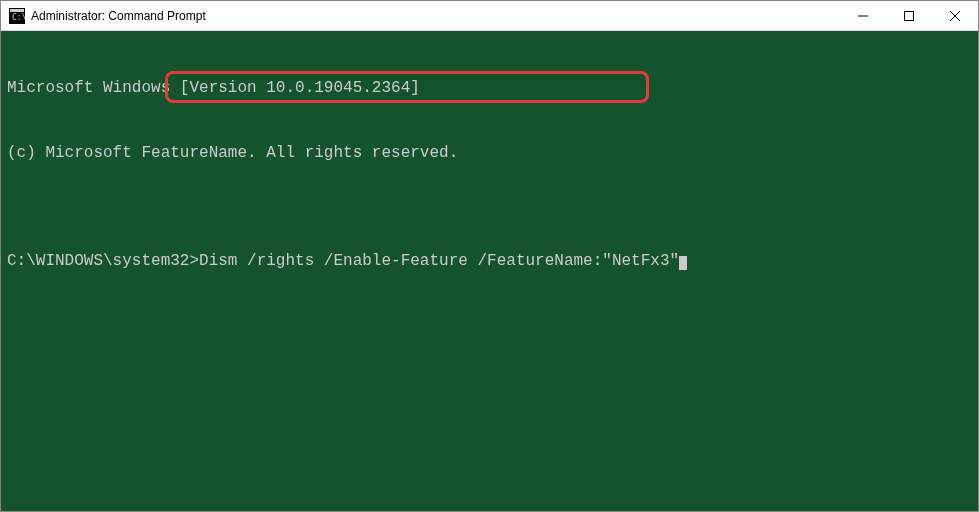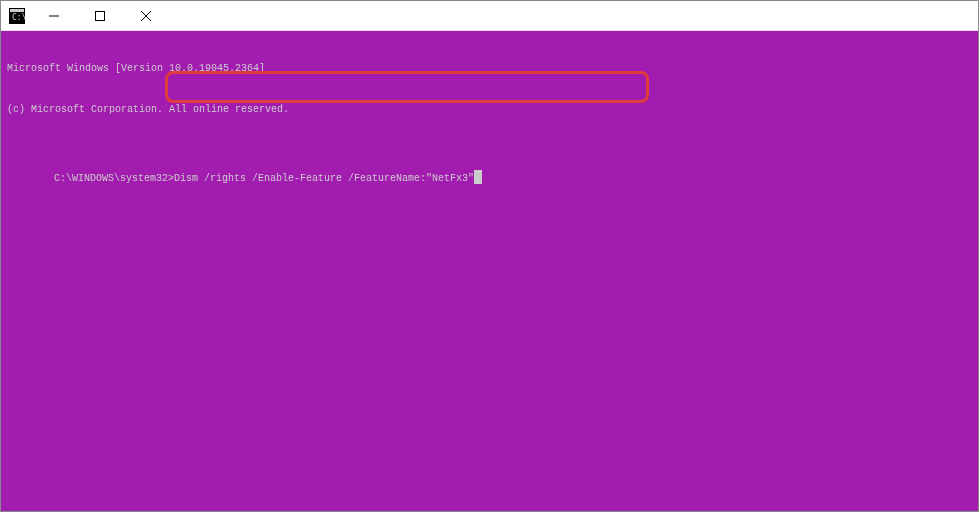--- a/index.html
+++ b/index.html
@@ -52,36 +52,35 @@
       height: 29px;
       display: flex;
       align-items: center;
       justify-content: center;
       font-size: 10px;
       color: #000;
       cursor: pointer;
     }
     .terminal {
       flex: 1;
-      background: #a21caf;
+      background: #14532d;
       color: #ccc;
       font-family: Consolas, "Courier New", monospace;
-      font-size: 10px;
+      font-size: 16px;
       line-height: 1.35;
       padding: 4px 6px;
       position: relative;
       white-space: pre;
       overflow: hidden;
     }
     .terminal-line {
       white-space: pre;
     }
     .prompt {
       color: #ccc;
-      margin-left: 47px;
     }
     .command-input {
       color: #ccc;
     }
     .cursor {
       display: inline-block;
       width: 8px;
       height: 14px;
       background: #ccc;
       vertical-align: text-bottom;
@@ -102,20 +101,21 @@
 
 <div class="window">
   <div class="titlebar">
     <span class="titlebar-icon">
       <svg width="16" height="16" viewBox="0 0 16 16">
         <rect x="0" y="0" width="16" height="16" fill="#000"></rect>
         <rect x="1" y="1" width="14" height="3" fill="#ccc"></rect>
         <text x="3" y="12" font-size="8" fill="#ccc" font-family="monospace">C:\</text>
       </svg>
     </span>
+    <span class="titlebar-title">Administrator: Command Prompt</span>
     <div class="window-controls">
       <div class="window-control">
         <svg width="10" height="10" viewBox="0 0 10 10">
             <line x1="0" y1="5" x2="10" y2="5" stroke="#000" stroke-width="1"></line>
           </svg>
       </div>
       <div class="window-control">
         <svg width="10" height="10" viewBox="0 0 10 10">
             <rect x="0.5" y="0.5" width="9" height="9" fill="none" stroke="#000" stroke-width="1"></rect>
           </svg>
@@ -123,18 +123,18 @@
       <div class="window-control close">
         <svg width="10" height="10" viewBox="0 0 10 10">
             <line x1="0" y1="0" x2="10" y2="10" stroke="#000" stroke-width="1"></line>
             <line x1="10" y1="0" x2="0" y2="10" stroke="#000" stroke-width="1"></line>
           </svg>
       </div>
     </div>
   </div>
   <div class="terminal">
     <div class="terminal-line">Microsoft Windows [Version 10.0.19045.2364]</div>
-    <div class="terminal-line">(c) Microsoft Corporation. All online reserved.</div>
+    <div class="terminal-line">(c) Microsoft FeatureName. All rights reserved.</div>
     <div class="terminal-line"></div>
     <div class="terminal-line"><span class="prompt">C:\WINDOWS\system32&gt;</span><span class="command-input">Dism /rights /Enable-Feature /FeatureName:"NetFx3"</span><span class="cursor"></span></div>
     <div class="highlight-box"></div>
   </div>
 </div>
 
 </body></html>

